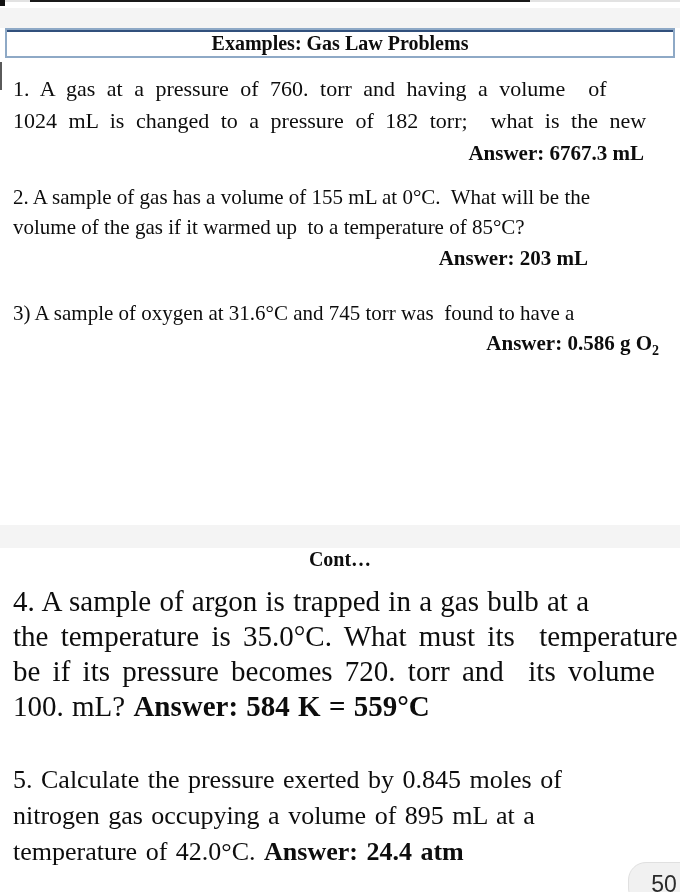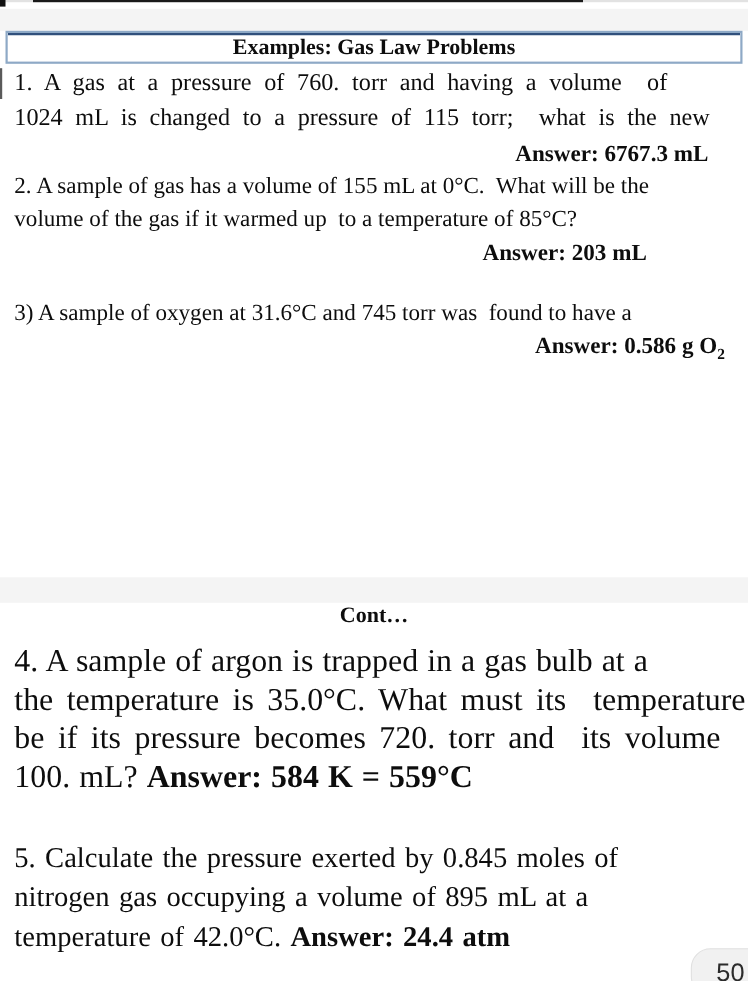--- a/index.html
+++ b/index.html
@@ -43,24 +43,24 @@
     font-weight: bold;
     font-size: 20px;
     line-height: 27px;
     white-space: pre;
   }
 
   .prob { margin: 0 14px 0 13px; }
   .line { white-space: pre; }
 
   
-  .p1 { margin-top: 1px; font-family: Liberation Serif, serif; }
+  .p1 { margin-top: 15px; font-family: Liberation Serif, serif; }
   .p1 .line { font-size: 22px; line-height: 32px; }
   .p1 .line:nth-child(1), .p1 .line:nth-child(2) { word-spacing: 6px; }
-  .p2 { margin-top: 0; }
+  .p2 { margin-top: 15px; }
   .p2 .line { font-size: 21px; line-height: 30px; }
   .p3 { margin-top: 27px; }
   .p3 .line { font-size: 21px; line-height: 29px; }
 
   .answer {
     font-weight: bold;
     font-size: 21px;
     line-height: 28px;
     text-align: right;
     white-space: pre;
@@ -119,21 +119,21 @@
 
   <div class="band"></div>
 
   <div class="slide slide1">
     <div class="title-box">
       <span class="title-text">Examples: Gas Law Problems</span>
     </div>
 
     <div class="prob p1">
       <div class="line">1. A gas at a pressure of 760. torr and having a volume  of</div>
-      <div class="line">1024 mL is changed to a pressure of 115 torr;  what is the new</div>
+      <div class="line">1024 mL is changed to a pressure of 182 torr;  what is the new</div>
     </div>
     <div class="answer a1">Answer: 6767.3 mL</div>
 
     <div class="prob p2">
       <div class="line">2. A sample of gas has a volume of 155 mL at 0°C.  What will be the</div>
       <div class="line">volume of the gas if it warmed up  to a temperature of 85°C?</div>
     </div>
     <div class="answer a2">Answer: 203 mL</div>
 
     <div class="prob p3">

